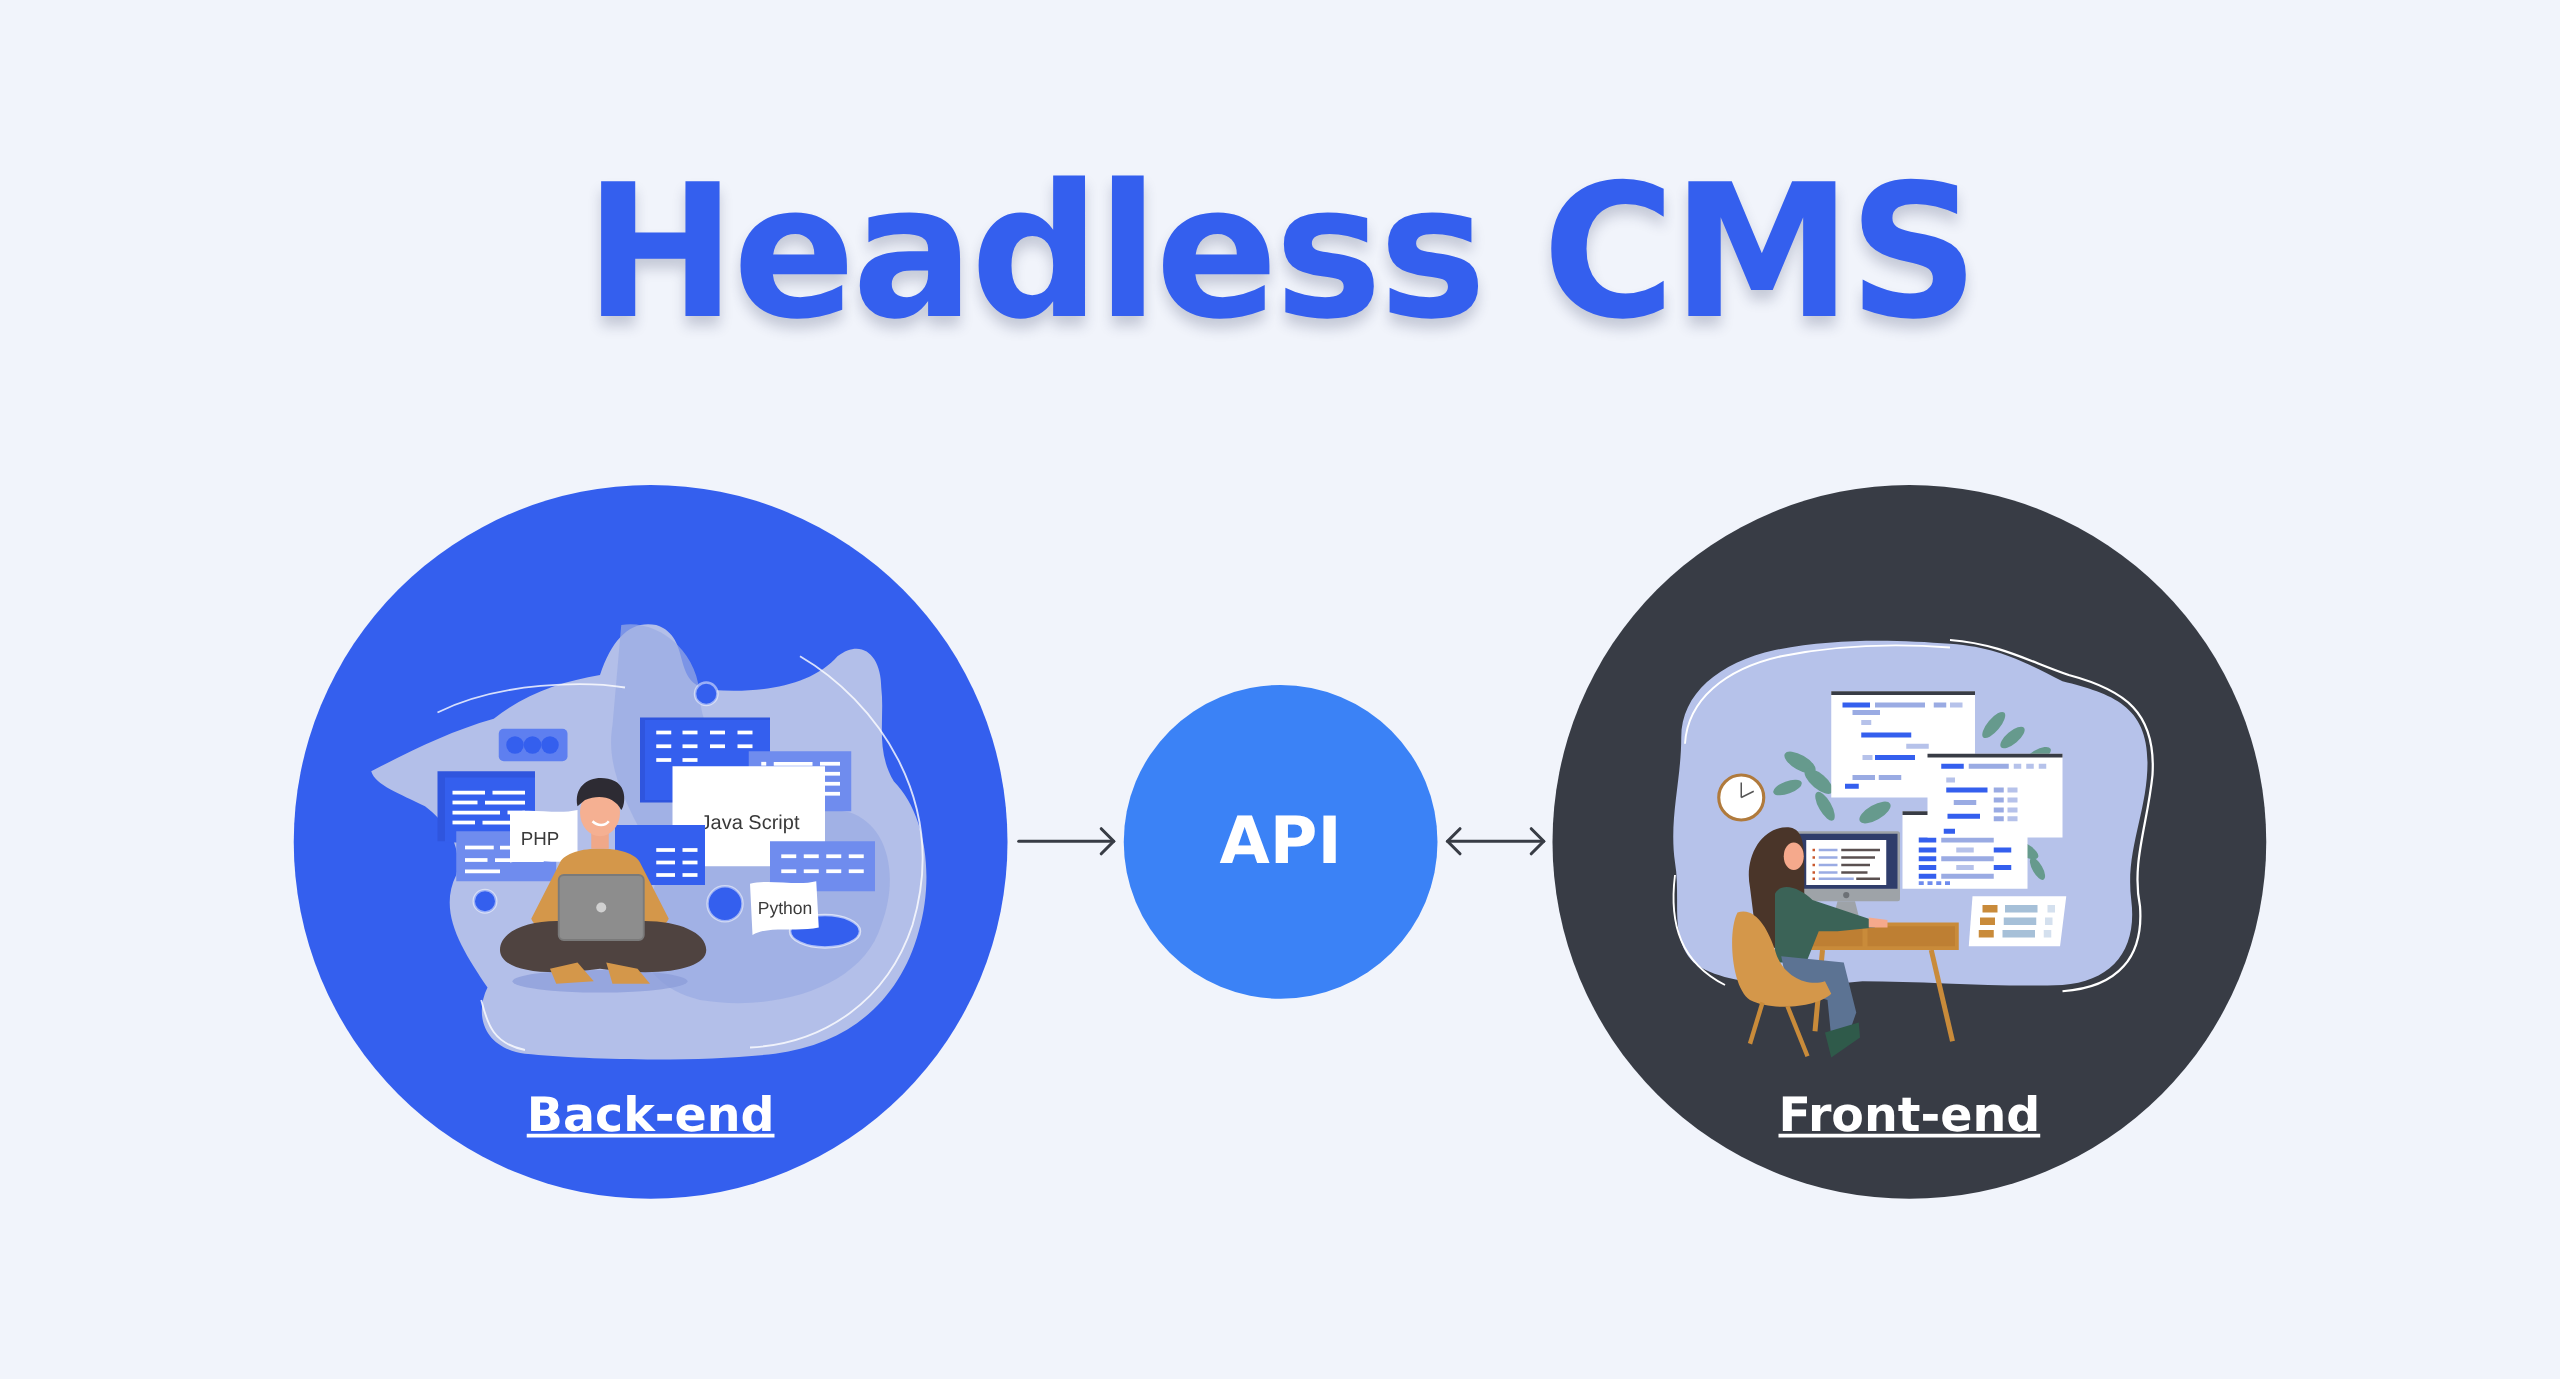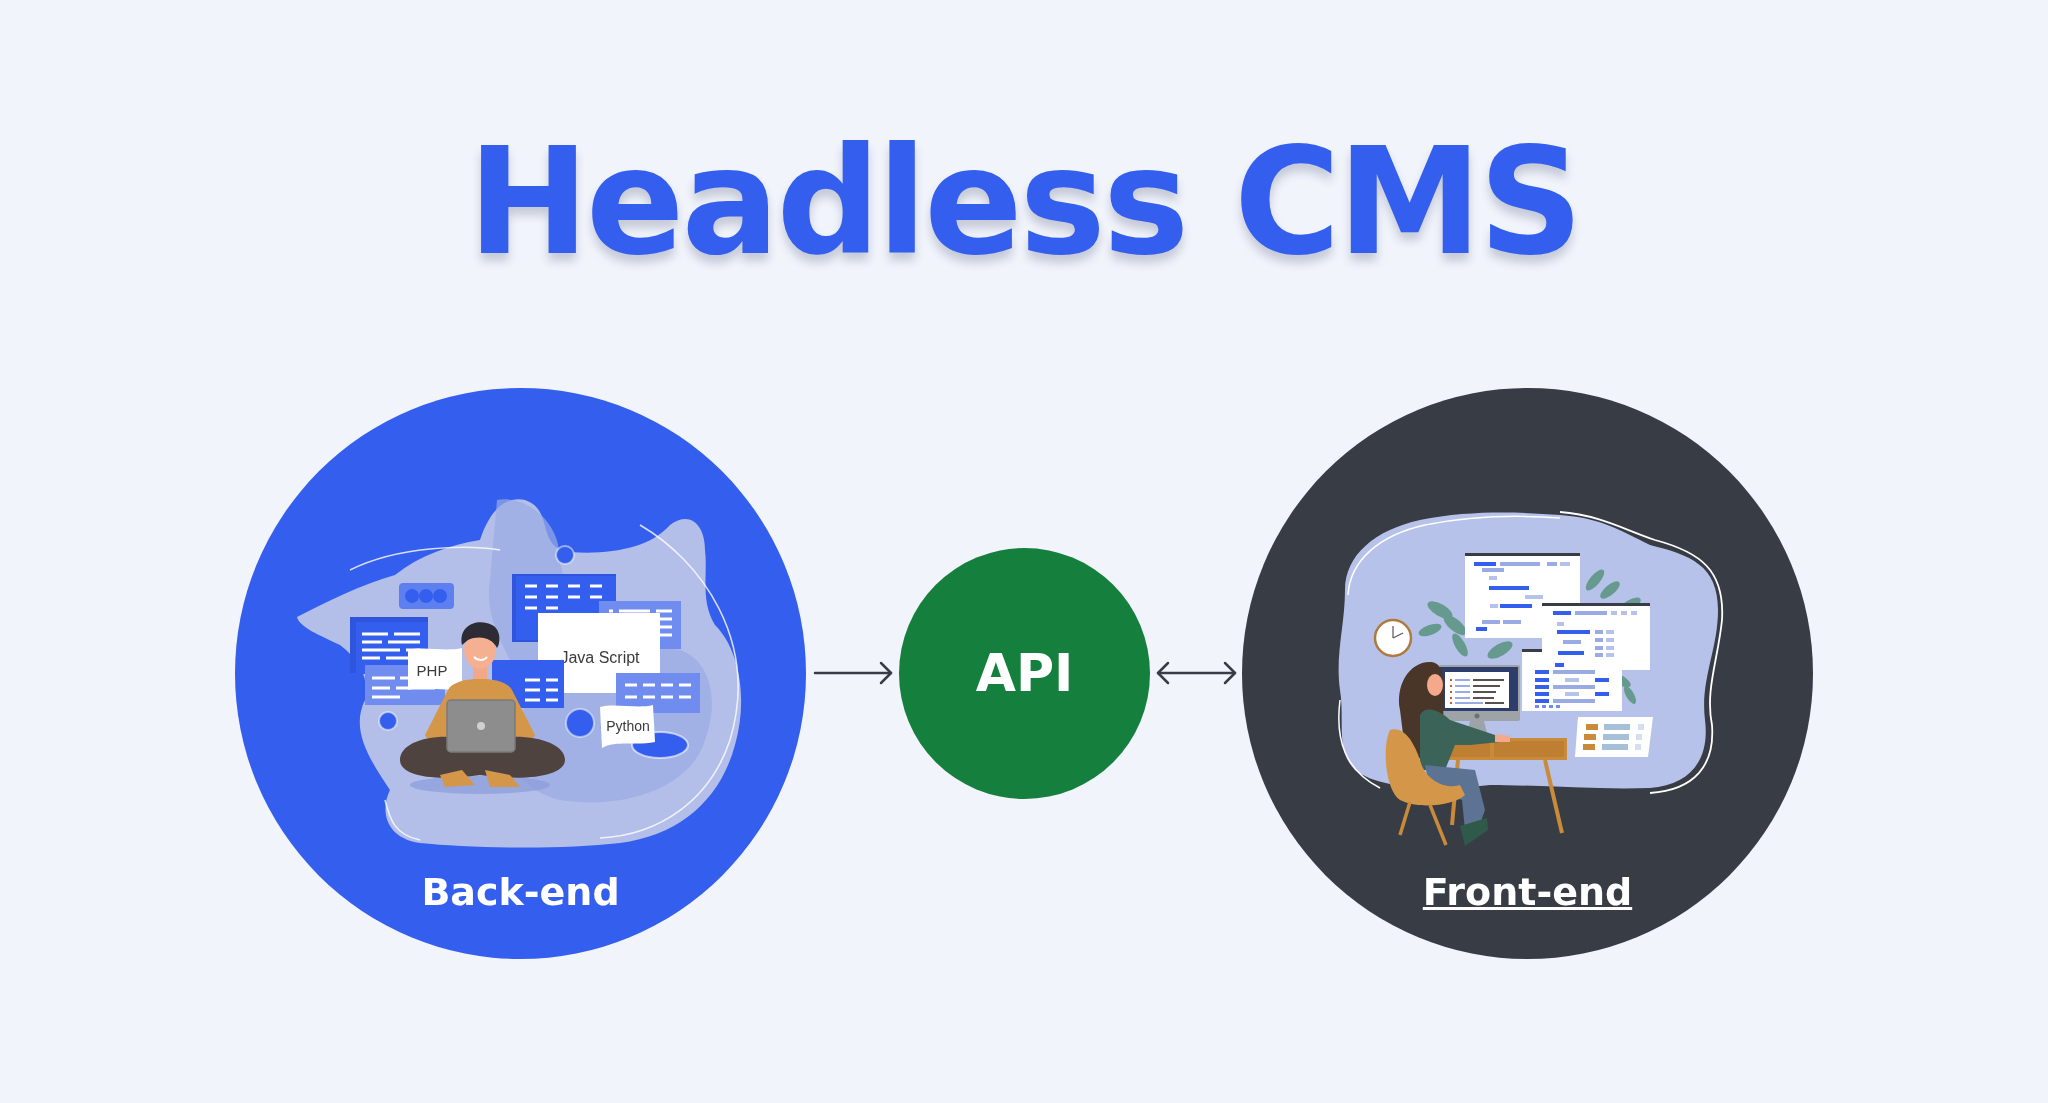--- a/index.html
+++ b/index.html
@@ -175,35 +175,35 @@
 
     <path d="M400,760 C400,740 440,730 480,742 C520,730 565,740 565,760 C565,775 530,782 480,775 C430,782 400,775 400,760 Z" fill="#4F4340"></path>
     <path d="M440,775 L462,770 L475,785 L445,787 Z" fill="#D4974A"></path>
     <path d="M485,770 L510,775 L520,787 L490,787 Z" fill="#D4974A"></path>
 
     <rect x="447" y="700" width="68" height="52" rx="4" fill="#8D8D8D" stroke="#7A7A7A" stroke-width="1.5"></rect>
     <circle cx="481" cy="726" r="4" fill="#D0D0D0"></circle>
   </g>
 </svg>
 
-<div class="circle-label" style="left:235px; width:571px; top:870px; font-size:38px;">Back-end</div>
+<div class="circle-label" style="left:235px; width:571px; top:870px; font-size:38px;text-decoration:underline;">Back-end</div>
 
 <svg width="2048" height="1103" viewBox="0 0 2048 1103">
   <g stroke="#383C45" stroke-width="2.5" fill="none" stroke-linecap="round" stroke-linejoin="round">
     <line x1="815" y1="673" x2="891" y2="673"></line>
     <polyline points="881,663 891,673 881,683"></polyline>
   </g>
   <g stroke="#383C45" stroke-width="2.5" fill="none" stroke-linecap="round" stroke-linejoin="round">
     <line x1="1158" y1="673" x2="1235" y2="673"></line>
     <polyline points="1168,663 1158,673 1168,683"></polyline>
     <polyline points="1225,663 1235,673 1225,683"></polyline>
   </g>
 </svg>
 
-<div class="circle" style="left:899px; top:548px; width:251px; height:251px; background:#15803d;">
+<div class="circle" style="left:899px; top:548px; width:251px; height:251px; background:#3b82f6;">
   <div class="circle-label" style="top:95px; font-size:52px;">API</div>
 </div>
 
 <div class="circle" style="left:1242px; top:388px; width:571px; height:571px; background:#383C45;">
 </div>
 
 <svg width="2048" height="1103" viewBox="0 0 2048 1103">
 
   <path d="M1345,590 C1345,555 1375,530 1420,520 C1470,510 1520,512 1560,515
            C1600,518 1620,530 1650,545 C1690,555 1718,565 1718,610 C1718,650 1700,680 1705,720

